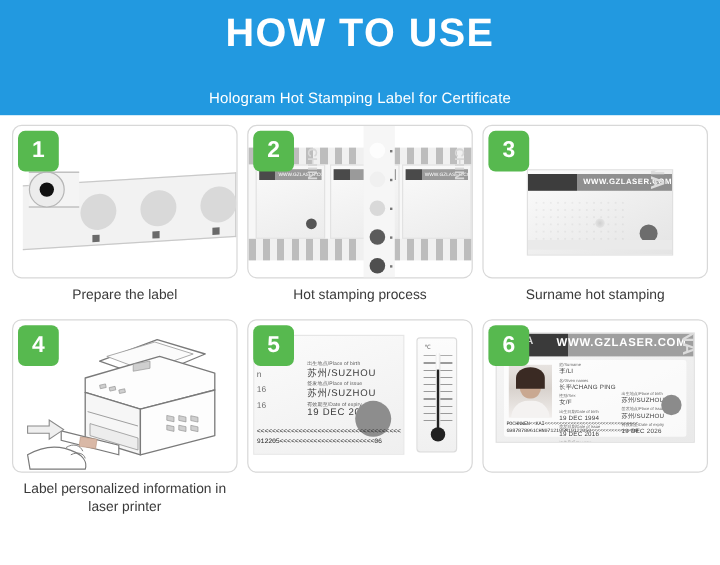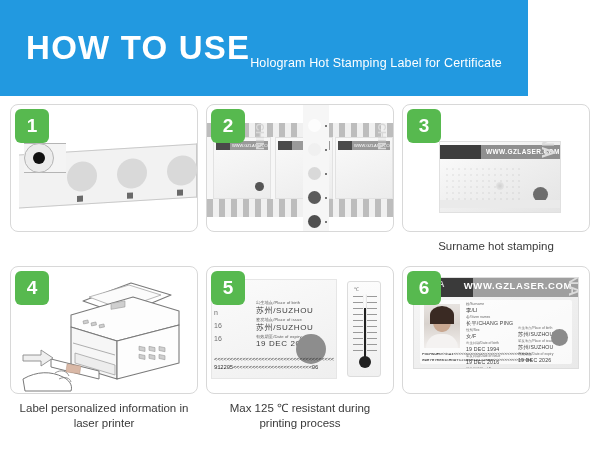--- a/index.html
+++ b/index.html
@@ -7,23 +7,23 @@
     width: 600px; height: 471px;
     font-family: "Liberation Sans", sans-serif;
     background: #ffffff;
     overflow: hidden;
   }
 
   .page { position: relative; width: 600px; height: 471px; background:#fff; }
 
   
   .header {
-    width: 528px; height: 96px;
+    width: 600px; height: 96px;
     background: #2299e0;
-    display: flex; flex-direction: row;
+    display: flex; flex-direction: column;
     align-items: center; justify-content: center;
   }
   .header-title {
     color: #ffffff;
     font-size: 33px;
     font-weight: bold;
     letter-spacing: 1.2px;
     line-height: 38px;
   }
   .header-sub {
@@ -346,20 +346,21 @@
             <div class="roll-dot" style="left:98px;"></div>
             <div class="roll-dot" style="left:148px;"></div>
             <div class="roll-tab" style="left:58px;"></div>
             <div class="roll-tab" style="left:108px;"></div>
             <div class="roll-tab" style="left:158px;"></div>
           </div>
           <div class="roll-body"></div>
           <div class="roll-core"></div>
         </div>
       </div>
+      <div class="caption">Prepare the label</div>
     </div>
 
     <div class="cell">
       <div class="panel">
         <div class="badge">2</div>
         <div class="film">
           <div class="film-band"></div>
           <div class="film-mid"></div>
 
           <div class="card-mini" style="left:6px;">
@@ -383,20 +384,21 @@
             <div class="feed-dot" style="top:86px;background:#5b5b5b;"></div>
             <div class="feed-dot" style="top:110px;background:#4f4f4f;"></div>
             <div class="feed-tick" style="top:20px;"></div>
             <div class="feed-tick" style="top:44px;"></div>
             <div class="feed-tick" style="top:68px;"></div>
             <div class="feed-tick" style="top:92px;"></div>
             <div class="feed-tick" style="top:116px;"></div>
           </div>
         </div>
       </div>
+      <div class="caption">Hot stamping process</div>
     </div>
 
     <div class="cell">
       <div class="panel">
         <div class="badge">3</div>
         <div class="card-lg">
           <div class="topbar">WWW.GZLASER.COM</div>
           <div class="guilloche"></div>
           <div class="emblem">CHINA</div>
           <div class="ctr-dot"></div>
@@ -483,21 +485,20 @@
         </div>
 
         <div class="thermo">
           <div class="unit">℃</div>
           <div class="ticks"></div>
           <div class="tube"></div>
           <div class="merc"></div>
           <div class="bulb"></div>
         </div>
       </div>
-      <div class="caption">Max 125 ℃ resistant during printing process</div>
     </div>
 
     <div class="cell">
       <div class="panel panel-4">
         <div class="badge">6</div>
 
         <div class="card-p6">
           <div class="topbar"></div>
           <div class="cn">CHINA</div>
           <div class="url">WWW.GZLASER.COM</div>

